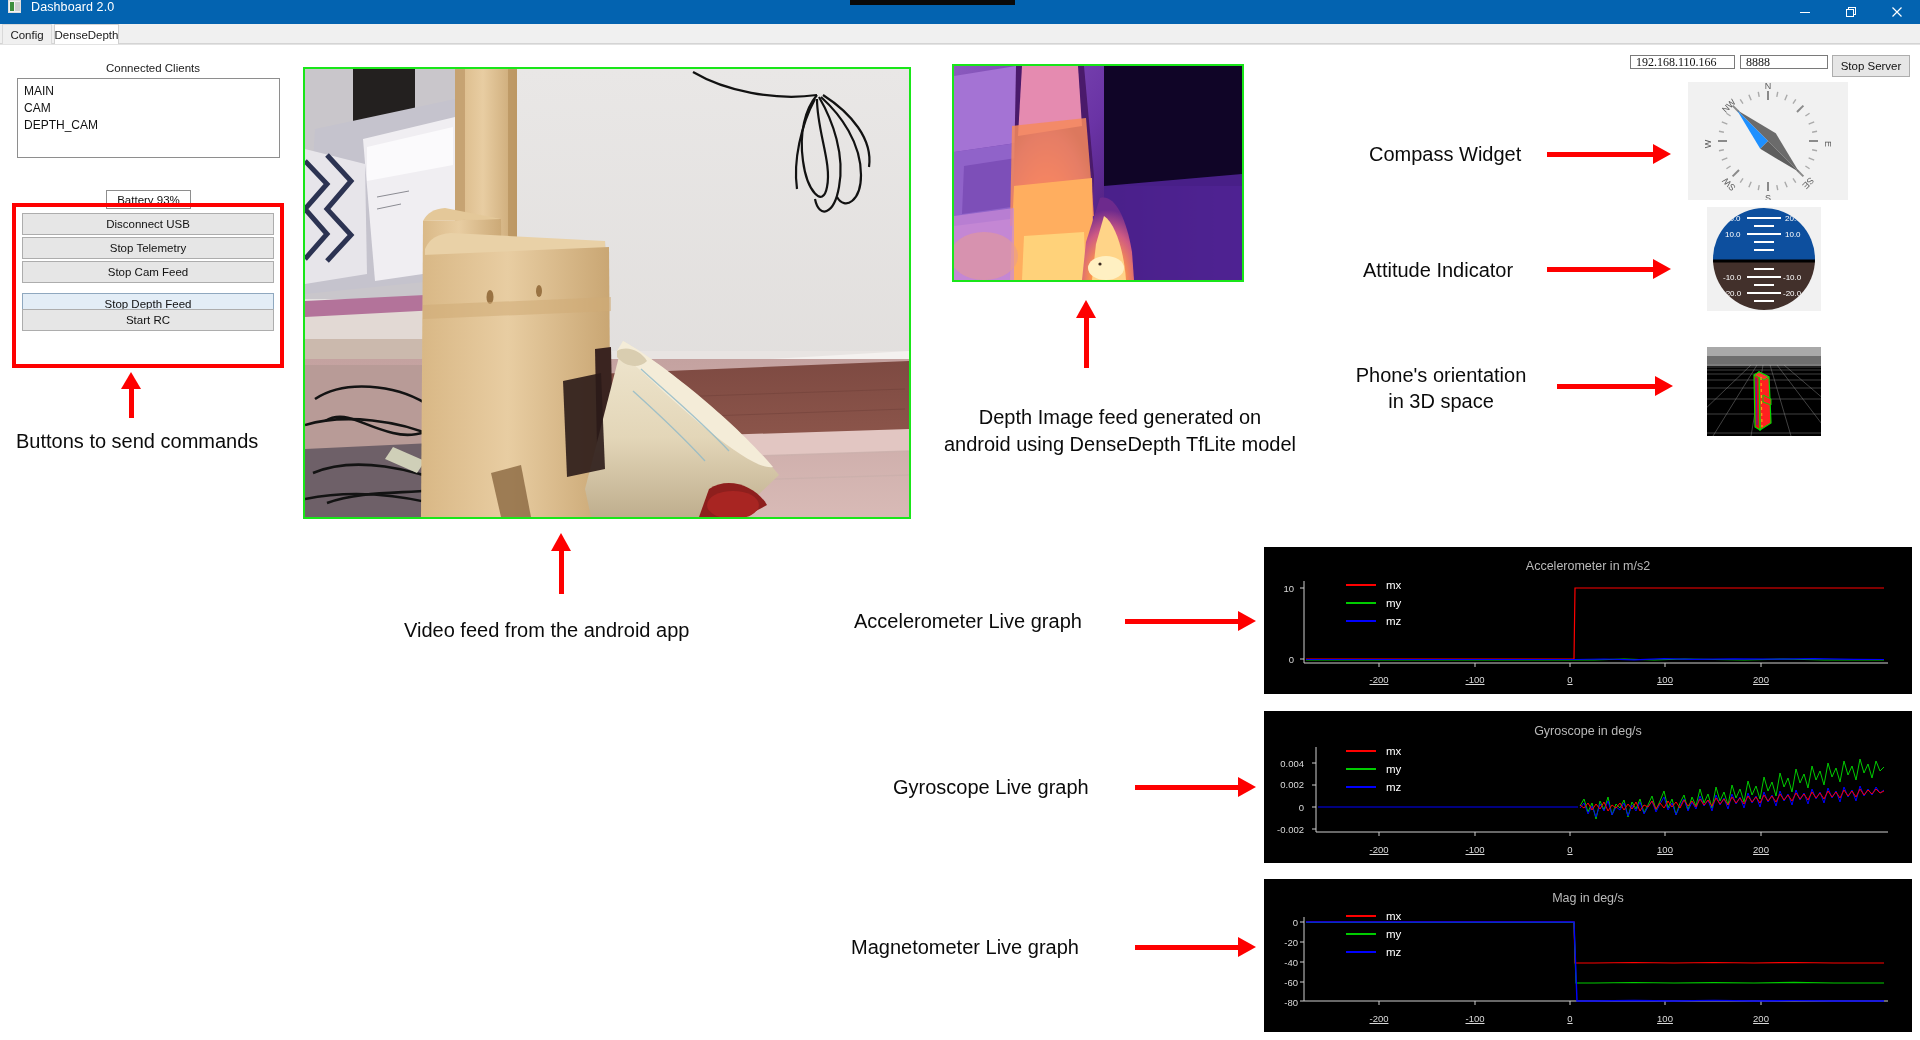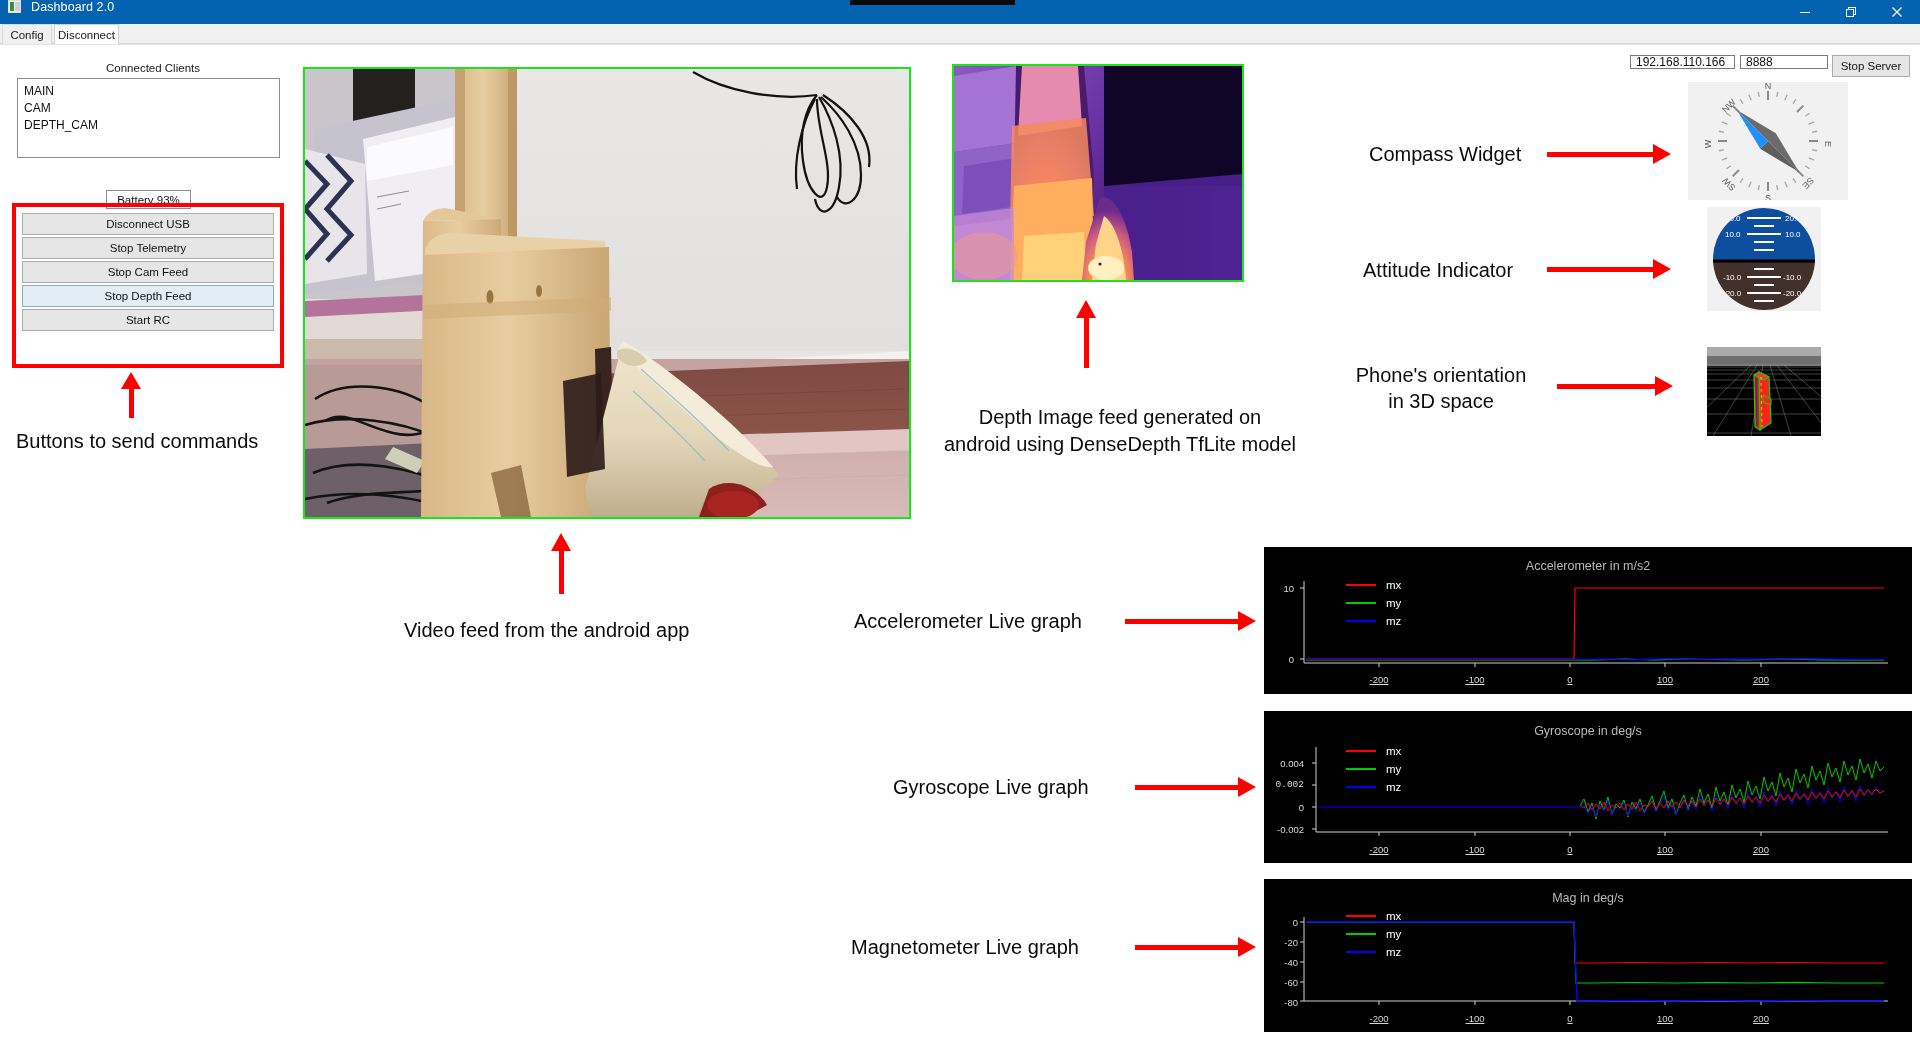--- a/index.html
+++ b/index.html
@@ -59,21 +59,21 @@
 
   
   .camfeed { position:absolute; left:303px; top:67px; width:608px; height:452px;
              border:2px solid #19e619; overflow:hidden; background:#8f8276; }
   .depthfeed { position:absolute; left:952px; top:64px; width:292px; height:218px;
                border:2px solid #19e619; overflow:hidden; background:#2a1140; }
 
   
   .srv-input { position:absolute; top:55px; height:14px; border:1px solid #7a7a7a; background:#fff;
                font-size:12px; color:#111; padding:0 5px; display:flex; align-items:center;
-               font-family:Liberation Sans, sans-serif; }
+               font-family:Liberation Serif, serif; }
   .srv-btn { position:absolute; top:55px; left:1832px; width:78px; height:22px; background:#e6e6e6;
              border:1px solid #adadad; font-size:11.5px; color:#111;
              display:flex; align-items:center; justify-content:center; }
 
   
   .compass-widget { position:absolute; left:1688px; top:82px; width:160px; height:118px; background:#f1f1f1; }
   .attitude-widget { position:absolute; left:1707px; top:207px; width:114px; height:104px; background:#f1f1f1; overflow:hidden; }
   .pose3d-widget { position:absolute; left:1707px; top:347px; width:114px; height:89px; background:#000; overflow:hidden; }
 
   
@@ -113,38 +113,38 @@
       <div class="tb-btn">
         <svg width="12" height="12" viewBox="0 0 12 12">
           <path d="M1.5 1.5 L10.5 10.5 M10.5 1.5 L1.5 10.5" stroke="#fff" stroke-width="1.2"></path>
         </svg>
       </div>
     </div>
   </div>
 
   <div class="tabstrip">
     <div class="tab inactive">Config</div>
-    <div class="tab active">Disconnect</div>
+    <div class="tab active">DenseDepth</div>
   </div>
   <div class="content-sep"></div>
 
   <div class="clients-label">Connected Clients</div>
   <div class="clients-box">
     <div class="client-item">MAIN</div>
     <div class="client-item">CAM</div>
     <div class="client-item">DEPTH_CAM</div>
   </div>
 
   <div class="battery-btn">Battery 93%</div>
 
   <div class="cmd-group"></div>
   <div class="cmd-btn" style="top:213px">Disconnect USB</div>
   <div class="cmd-btn" style="top:237px">Stop Telemetry</div>
   <div class="cmd-btn" style="top:261px">Stop Cam Feed</div>
-  <div class="cmd-btn hover" style="top:285px">Stop Depth Feed</div>
+  <div class="cmd-btn hover" style="top:293px">Stop Depth Feed</div>
   <div class="cmd-btn" style="top:309px">Start RC</div>
 
   <div>
     <div class="arr-line" style="left:129px; top:386px; width:5px; height:32px;"></div>
     <div class="arr-head" style="left:121px; top:372px; border-left:10px solid transparent; border-right:10px solid transparent; border-bottom:17px solid #fe0000;"></div>
   </div>
   <div class="ann" style="left:16px; top:429px;">Buttons to send commands</div>
 
   <div class="camfeed">
     <svg width="604" height="448" viewBox="0 0 604 448" preserveAspectRatio="none">
@@ -542,21 +542,21 @@
       <div class="legend-row">
           <span class="legend-swatch" style="background:#00cc00"></span>
           <span>my</span>
         </div>
       <div class="legend-row">
           <span class="legend-swatch" style="background:#0000ff"></span>
           <span>mz</span>
         </div>
     </div>
     <div class="tick y" style="left:2px; top:47px; width:38px;">0.004</div>
-    <div class="tick y" style="left:2px; top:68px; width:38px;font-family:Liberation Mono, monospace;">0.002</div>
+    <div class="tick y" style="left:2px; top:68px; width:38px;">0.002</div>
     <div class="tick y" style="left:2px; top:91px; width:38px;">0</div>
     <div class="tick y" style="left:2px; top:113px; width:38px;">-0.002</div>
     <div class="tick x" style="left:95px;  top:133px; width:40px;">-200</div>
     <div class="tick x" style="left:191px; top:133px; width:40px;">-100</div>
     <div class="tick x" style="left:286px; top:133px; width:40px;">0</div>
     <div class="tick x" style="left:381px; top:133px; width:40px;">100</div>
     <div class="tick x" style="left:477px; top:133px; width:40px;">200</div>
     <svg style="position:absolute; left:0; top:0;" width="648" height="152" viewBox="0 0 648 152">
       <line x1="52" y1="36" x2="52" y2="121" stroke="#cfcfcf" stroke-width="1"></line>
       <line x1="52" y1="121" x2="624" y2="121" stroke="#cfcfcf" stroke-width="1"></line>

